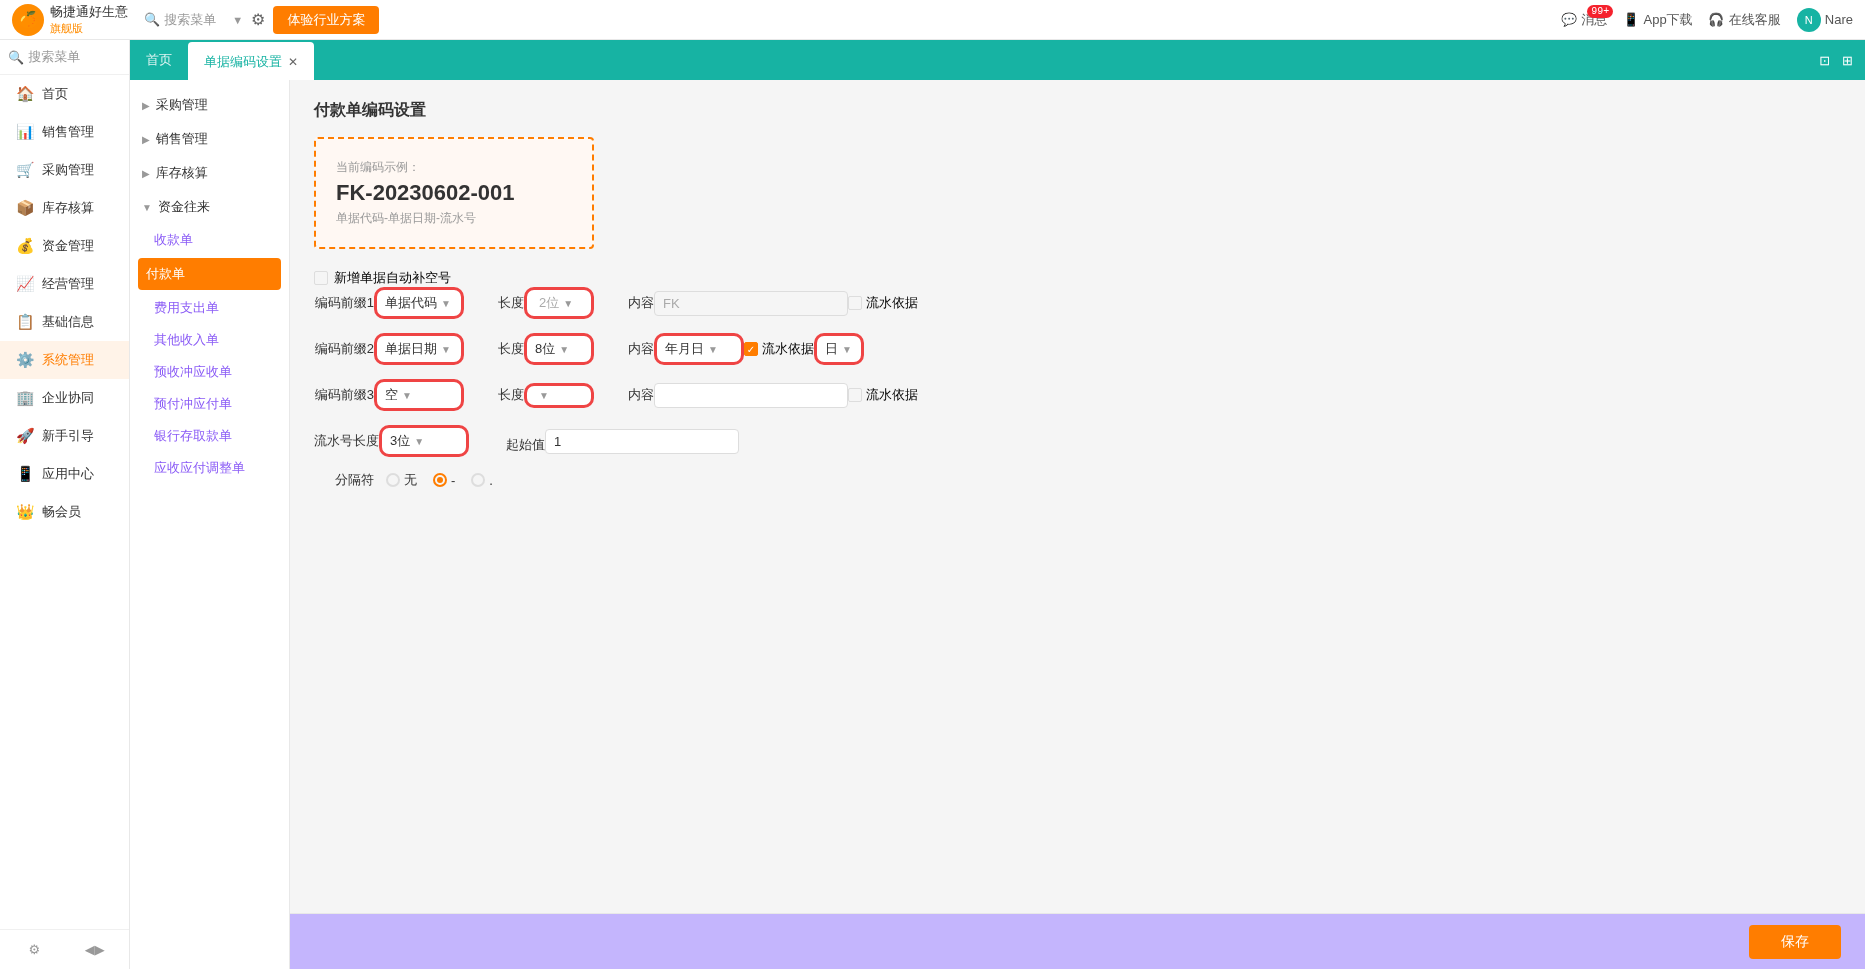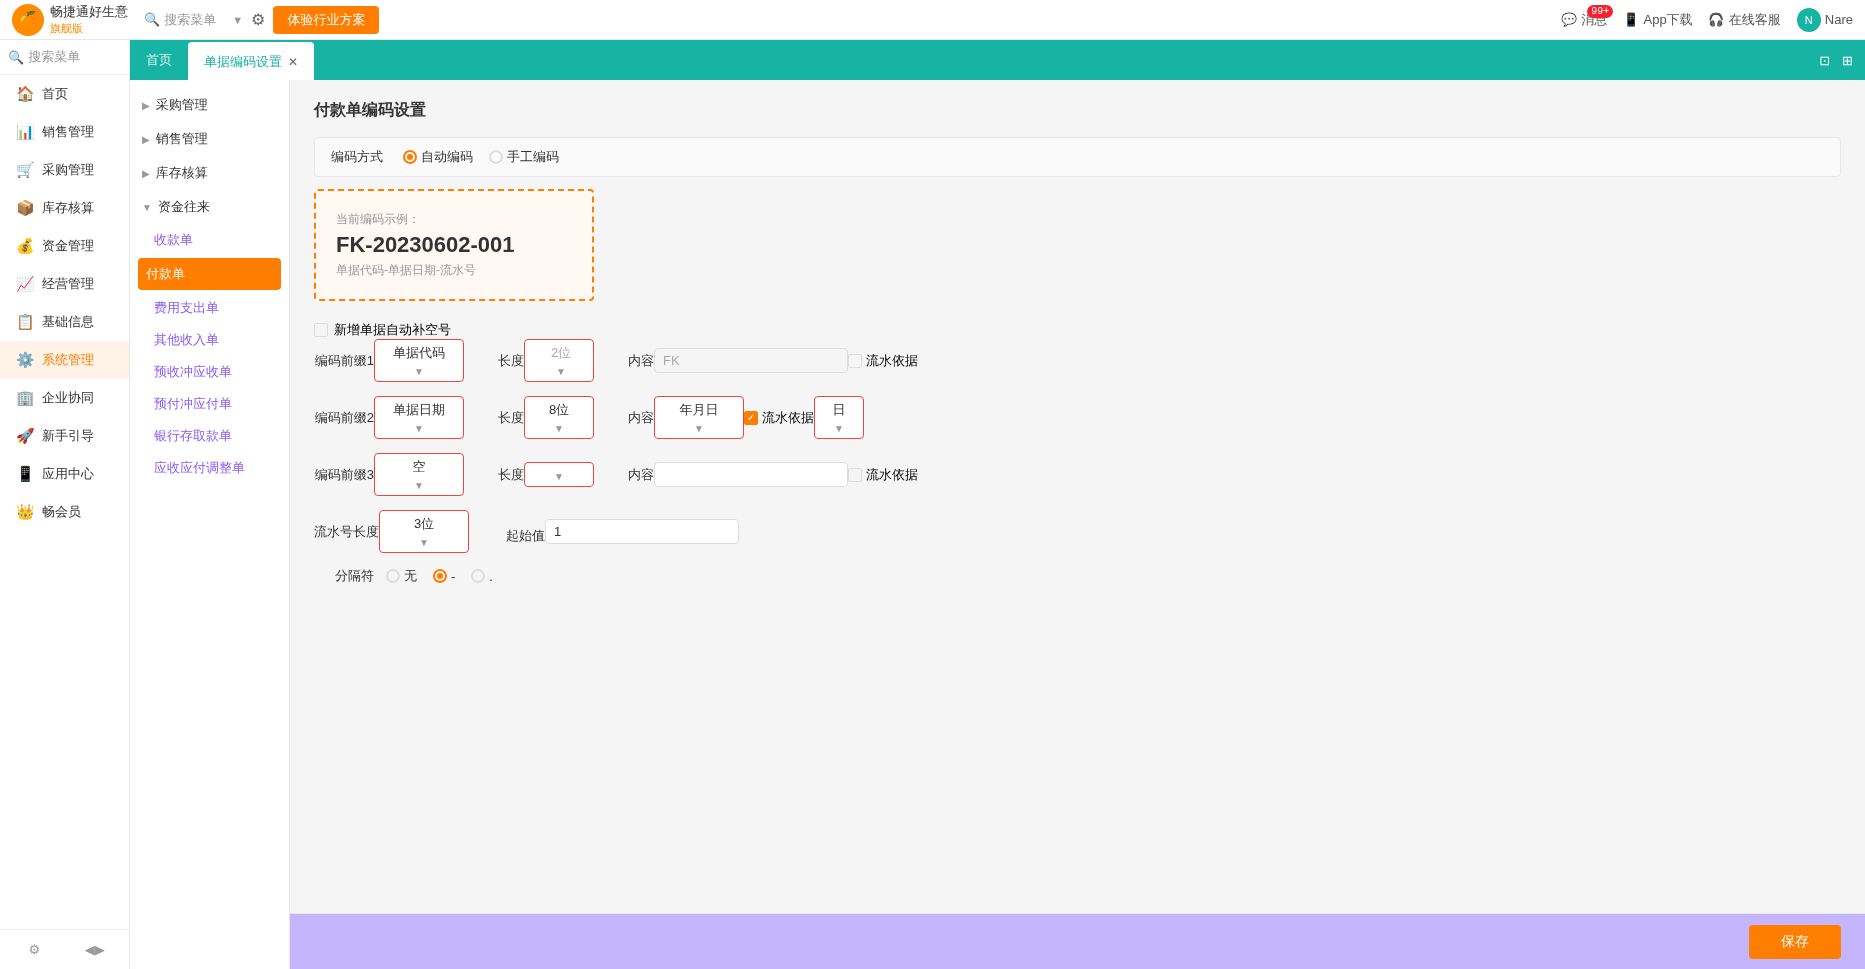--- a/index.html
+++ b/index.html
@@ -110,21 +110,21 @@
     .code-preview-value { font-size: 22px; font-weight: bold; color: #333; }
     .code-preview-desc { font-size: 12px; color: #999; margin-top: 4px; }
 
     
     .checkbox-row { display: flex; align-items: center; gap: 6px; }
     .cb { width: 14px; height: 14px; border: 1px solid #ddd; border-radius: 2px; display: inline-block; cursor: pointer; }
 
     
     .field-row { display: flex; align-items: center; gap: 0; margin-bottom: 14px; flex-wrap: wrap; }
     .field-label { color: #333; font-size: 13px; min-width: 60px; text-align: right; }
-    .field-select { display: flex; align-items: center; gap: 4px; border: 1px solid #ef4444; border-radius: 4px; padding: 4px 8px; background: #fff; cursor: pointer; min-width: 90px; font-size: 13px; color: #333; flex-direction: column; }
+    .field-select { display: flex; align-items: center; gap: 4px; border: 3px solid #ef4444; border-radius: 10px; padding: 4px 8px; background: #fff; cursor: pointer; min-width: 90px; font-size: 13px; color: #333; }
     .field-select .arrow { color: #999; font-size: 10px; }
     .field-input { border: 1px solid #ddd; border-radius: 4px; padding: 4px 8px; background: #fff; font-size: 13px; color: #333; min-width: 60px; }
     .field-input.disabled { background: #f5f5f5; color: #aaa; }
     .checkbox-inline { display: flex; align-items: center; gap: 4px; }
     .cb-checked { width: 14px; height: 14px; border: 1px solid #ff7d00; background: #ff7d00; border-radius: 2px; display: inline-flex; align-items: center; justify-content: center; color: #fff; font-size: 10px; cursor: pointer; }
 
     
     .sep-row { display: flex; align-items: center; gap: 12px; margin-top: 8px; }
 
     
@@ -296,35 +296,20 @@
           <div class="sub-sidebar-item">应收应付调整单</div>
         </div>
       </div>
 
       <div style="display:flex;flex-direction:column;flex:1;overflow:hidden;">
         <div class="main-content">
 
           <div class="page-title">付款单编码设置</div>
 
           
-          <div class="encoding-mode">
-            <span class="encoding-mode-label">编码方式</span>
-            <div class="radio-group">
-              <label class="radio-item">
-                <div class="radio-dot checked">
-                    <div></div>
-                  </div>
-                <span>自动编码</span>
-              </label>
-              <label class="radio-item">
-                <div class="radio-dot"></div>
-                <span>手工编码</span>
-              </label>
-            </div>
-          </div>
 
           
 
           
           <div class="code-preview">
             <div class="code-preview-label">当前编码示例：</div>
             <div class="code-preview-value">FK-20230602-001</div>
             <div class="code-preview-desc">单据代码-单据日期-流水号</div>
           </div>
 

